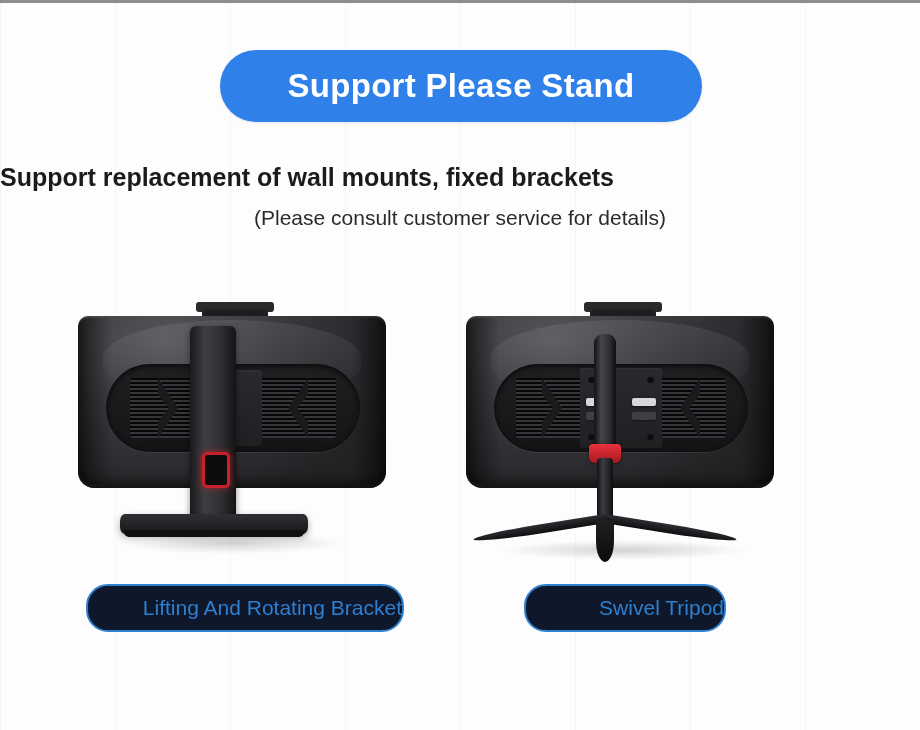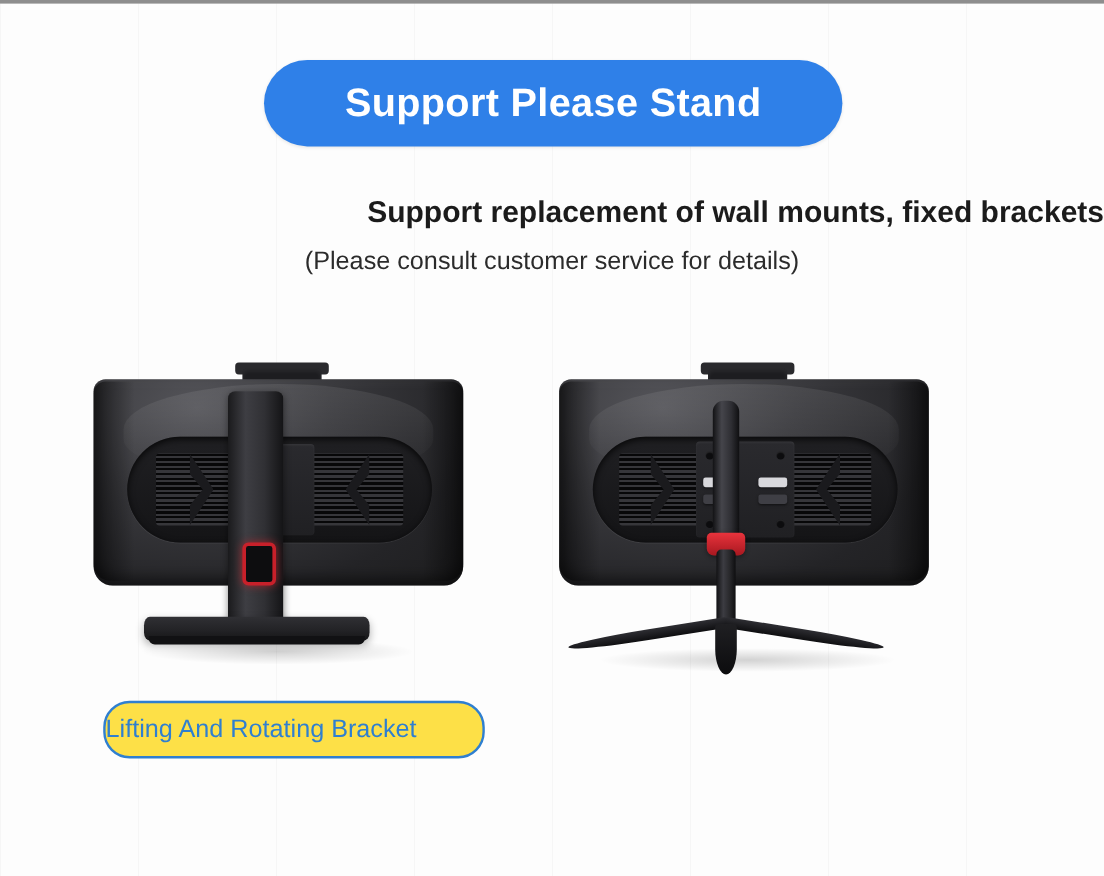--- a/index.html
+++ b/index.html
@@ -59,21 +59,21 @@
     letter-spacing: 0.3px;
     white-space: nowrap;
   }
 
   
   .subtitle {
     position: absolute;
     top: 163px;
     left: 0;
     width: 920px;
-    text-align: right;
+    text-align: left;
     font-size: 25px;
     font-weight: bold;
     color: #1b1b1b;
     white-space: nowrap;
   }
   .note {
     position: absolute;
     top: 206px;
     left: 0;
     width: 920px;
@@ -264,22 +264,22 @@
   }
 
   
   .caption {
     position: absolute;
     height: 44px;
     border: 2px solid #2f7fd0;
     border-radius: 22px;
     display: flex;
     align-items: center;
-    justify-content: flex-start;
-    background: #fde047;
+    justify-content: flex-end;
+    background: #0f172a;
   }
   .caption-text {
     color: #2f7fd0;
     font-size: 21px;
     white-space: nowrap;
   }
   .caption.left  { left: 86px;  top: 584px; width: 314px; }
   .caption.right { left: 524px; top: 584px; width: 198px; }
 </style>
 </head>
@@ -371,15 +371,18 @@
 
       <div class="pole" style="left:144px; top:38px; width:22px; height:132px;"></div>
       <div class="red-collar" style="left:139px; top:148px; width:32px; height:19px;"></div>
       <div class="pole-lower" style="left:147px; top:162px; width:16px; height:92px;"></div>
 
       <div class="leg leg-l" style="left:22px; top:218px; width:134px; transform: rotate(-9deg);"></div>
       <div class="leg leg-r" style="left:154px; top:218px; width:134px; transform: rotate(9deg);"></div>
       <div class="leg leg-c" style="left:146px; top:224px; width:18px; height:42px;"></div>
     </div>
 
+    <div class="caption right" style="left:74px; top:288px; width:198px;">
+      <span class="caption-text">Swivel Tripod</span>
+    </div>
   </div>
 
 </div>
 
 </body></html>

